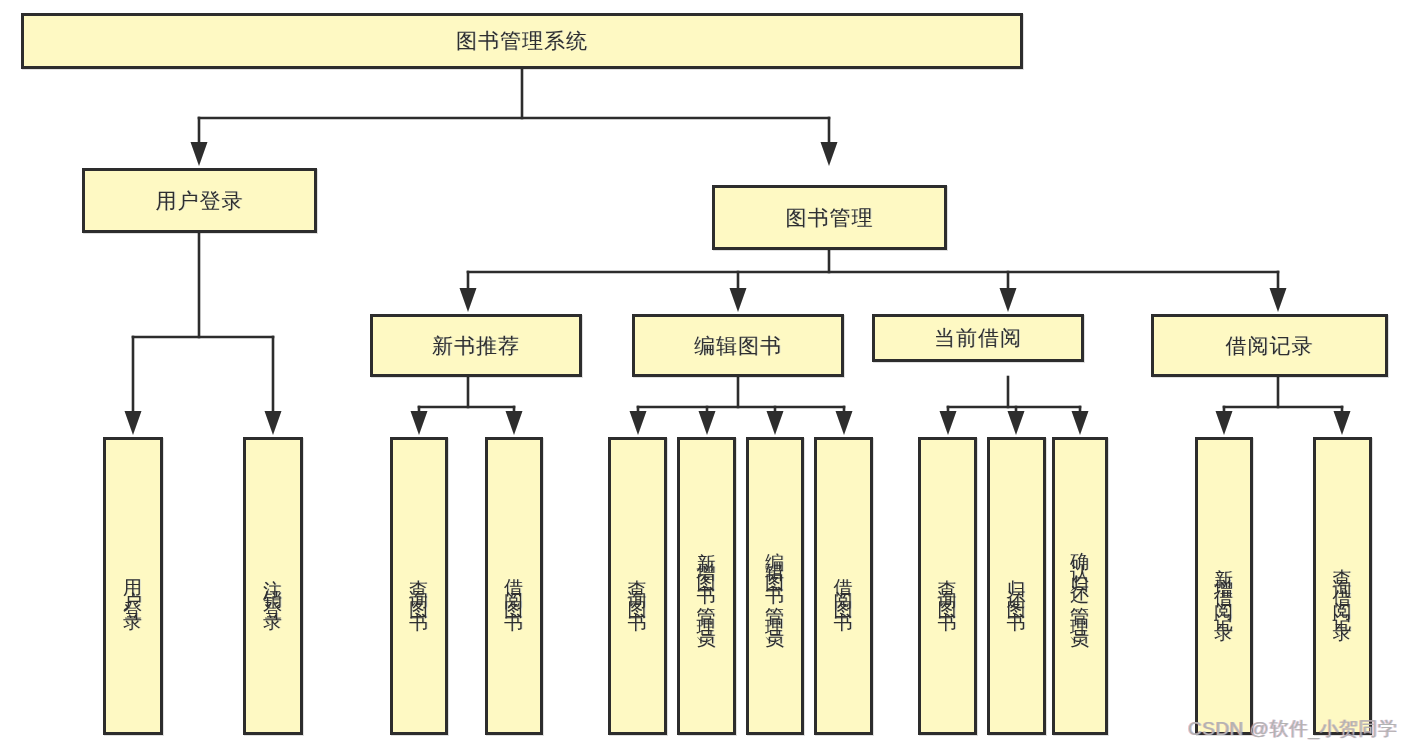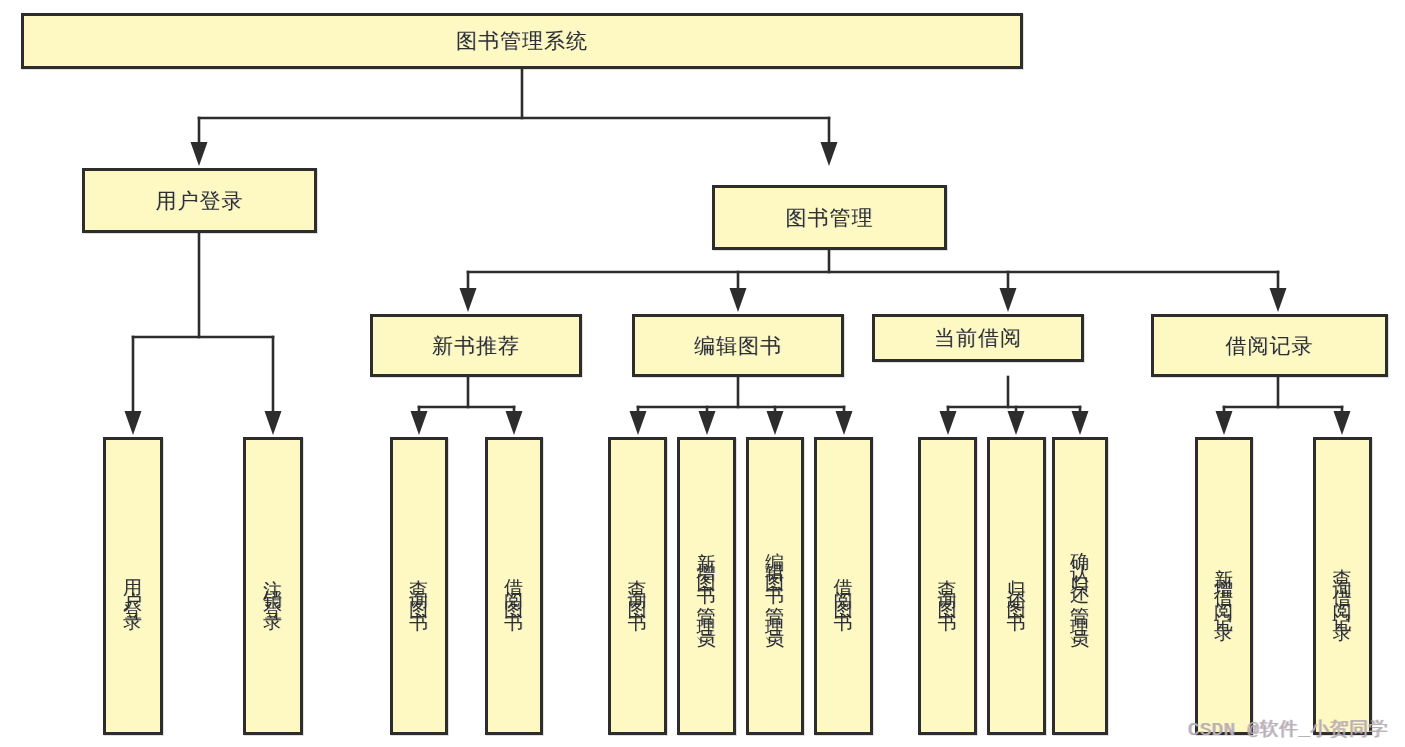--- a/index.html
+++ b/index.html
@@ -92,21 +92,21 @@
       </g>
       <g>
         <line x1="1278" y1="377" x2="1278" y2="407" stroke="#2d2d2d" stroke-width="2.6" stroke-linecap="square"></line>
         <line x1="1224" y1="407" x2="1342" y2="407" stroke="#2d2d2d" stroke-width="2.6" stroke-linecap="square"></line>
         <line x1="1224" y1="407" x2="1224" y2="415" stroke="#2d2d2d" stroke-width="2.6" stroke-linecap="square"></line>
         <polygon points="1215.5,411 1232.5,411 1224,435" fill="#2d2d2d"></polygon>
         <line x1="1342" y1="407" x2="1342" y2="415" stroke="#2d2d2d" stroke-width="2.6" stroke-linecap="square"></line>
         <polygon points="1333.5,411 1350.5,411 1342,435" fill="#2d2d2d"></polygon>
       </g>
     </svg>
-  <div class="watermark" style="left: 1188px; top: 716px; font-family: Liberation Mono, monospace;">CSDN @软件_小贺同学</div>
+  <div class="watermark" style="left: 1188px; top: 716px;">CSDN @软件_小贺同学</div>
 <div class="node" style="left: 21px; top: 13px; width: 1002px; height: 56px;">
       <span class="node-label">图书管理系统</span>
     </div>
     <div class="node" style="left: 82px; top: 168px; width: 235px; height: 65px;">
       <span class="node-label">用户登录</span>
     </div>
     <div class="node" style="left: 712px; top: 185px; width: 235px; height: 65px;">
       <span class="node-label">图书管理</span>
     </div>
     <div class="node" style="left: 362px; top: 314px; width: 212px; height: 63px; margin-left: 8px;">

